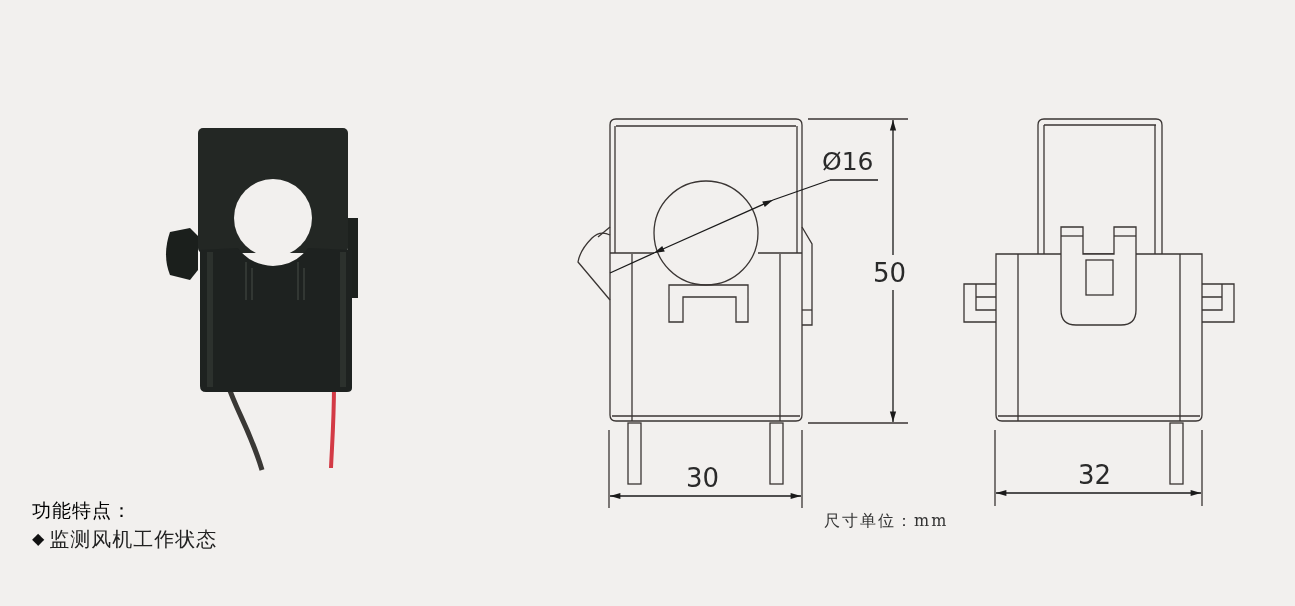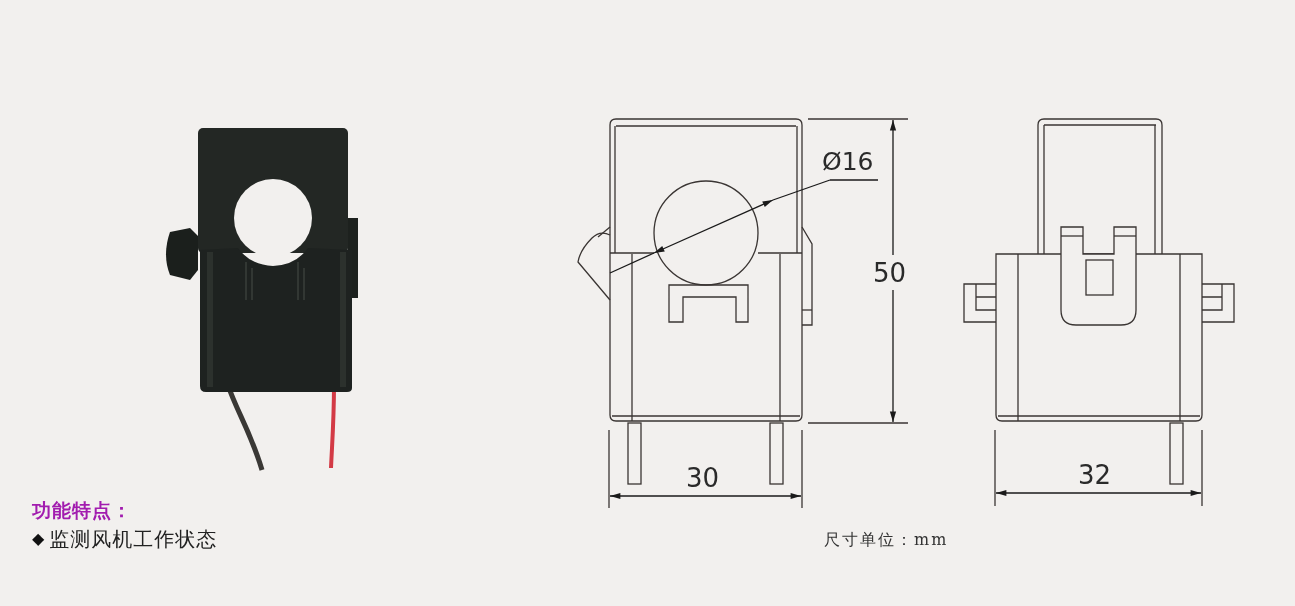--- a/index.html
+++ b/index.html
@@ -6,31 +6,31 @@
     body {
       width: 1295px; height: 606px;
       background: #f2f0ee;
       position: relative; overflow: hidden;
       font-family: "DejaVu Sans", "Liberation Sans", sans-serif;
     }
     .photo { position: absolute; left: 150px; top: 120px; width: 220px; height: 360px; }
     .drawing { position: absolute; left: 0; top: 0; width: 1295px; height: 606px; }
     .features { position: absolute; left: 32px; top: 496px; }
     .features-title {
-      color: #a21caf; font-size: 19px; letter-spacing: 1px; line-height: 28px; font-weight: bold;
+      color: #000000; font-size: 19px; letter-spacing: 1px; line-height: 28px;
     }
     .feature-item {
       color: #222; font-size: 20px; line-height: 30px; letter-spacing: 1px;
       display: flex; align-items: center;
     }
     .bullet { font-size: 16px; margin-right: 4px; color: #111; }
     .unit-note {
       position: absolute; left: 824px; top: 511px;
       font-family: "DejaVu Serif", "Liberation Serif", serif;
-      font-size: 16px; color: #333; letter-spacing: 2px; margin-top: 19px;
+      font-size: 16px; color: #333; letter-spacing: 2px;
     }
     svg text { font-family: "DejaVu Sans", "Liberation Sans", sans-serif; }
   </style>
 </head>
 <body>
 
 <svg class="photo" viewBox="150 120 220 360" width="220" height="360">
 
   <path d="M228 385 C 236 410, 250 430, 262 470" stroke="#3a3835" stroke-width="5" fill="none"></path>
   <path d="M334 385 C 334 420, 332 445, 331 468" stroke="#d33a45" stroke-width="4" fill="none"></path>

